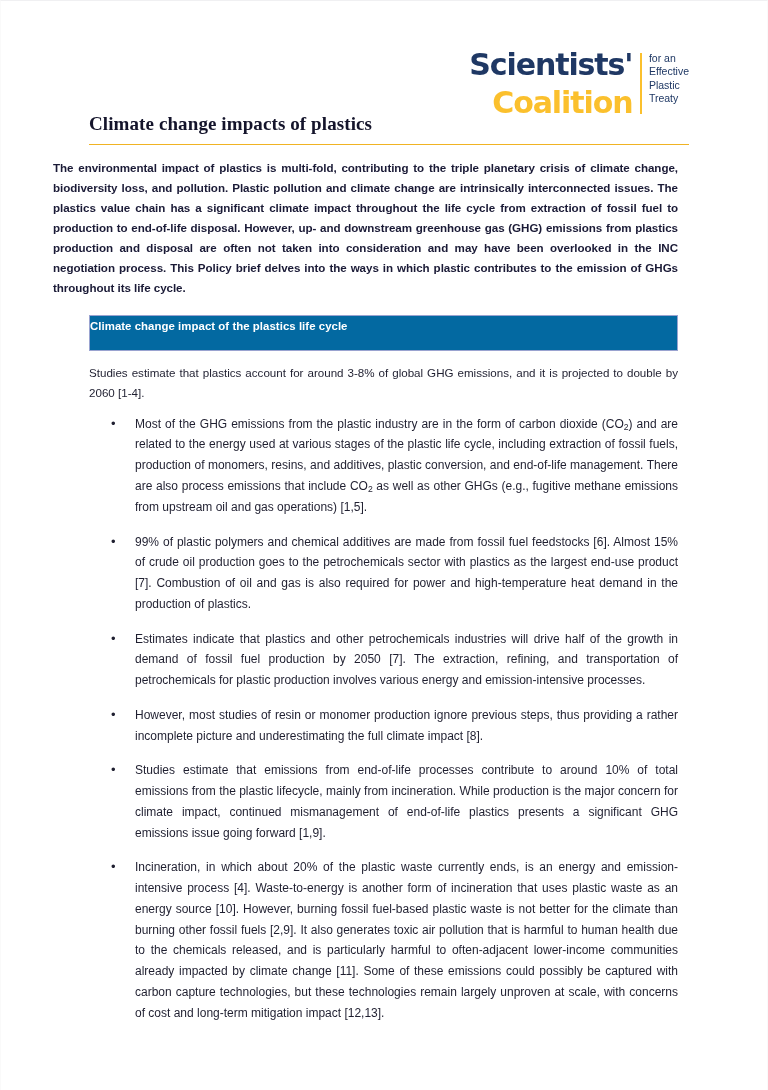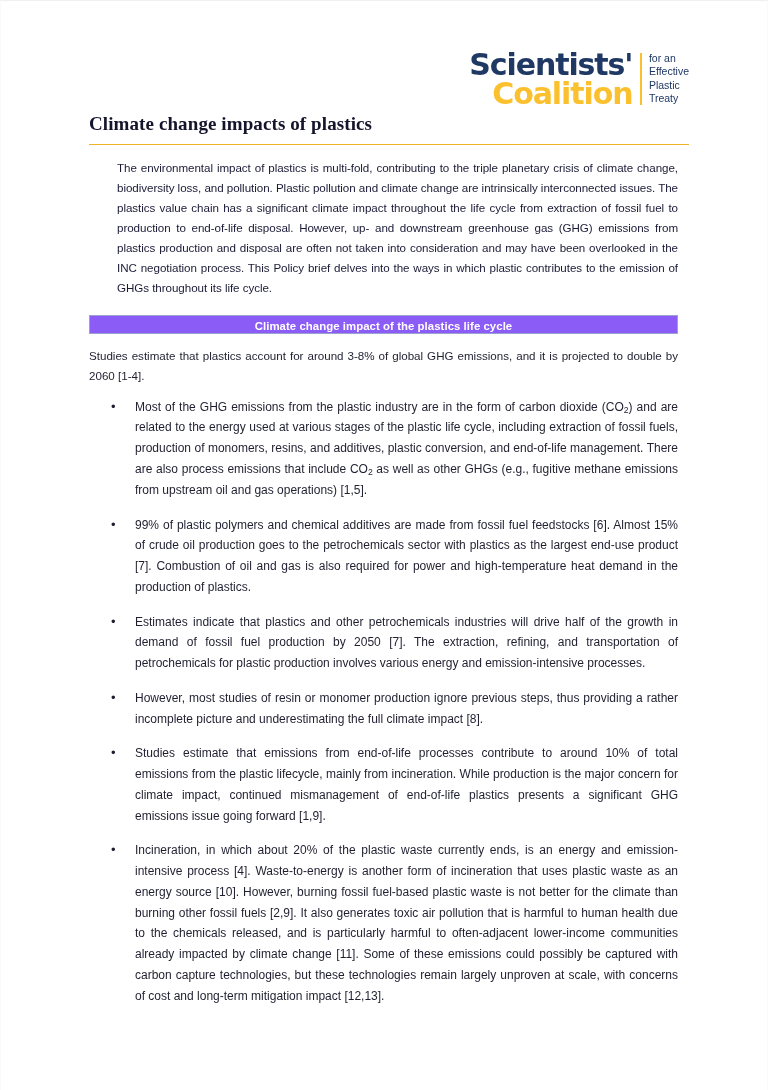--- a/index.html
+++ b/index.html
@@ -51,21 +51,21 @@
     color: #1f3864;
     display: block;
   }
   .logo-line2 {
     font-family: "DejaVu Sans", sans-serif;
     font-weight: bold;
     font-size: 30px;
     letter-spacing: -1.1px;
     color: #fbc02d;
     display: block;
-    margin-top: 1px;
+    margin-top: 10px;
   }
   .logo-divider {
     width: 1.5px;
     background: #fbc02d;
     align-self: stretch;
     margin: 2px 7px 2px 8px;
   }
   .logo-tagline {
     font-family: "Liberation Sans", sans-serif;
     font-size: 10.5px;
@@ -89,39 +89,38 @@
     letter-spacing: 0.1px;
   }
   .title-rule {
     border: 0;
     border-top: 1.6px solid #f0b323;
     margin: 6px 0 0 0;
   }
 
   
   .intro {
-    margin: 13px 89px 0 116px;
+    margin: 13px 89px 0 52px;
     font-size: 11.6px;
-    font-weight: normal;
+    font-weight: bold;
     line-height: 1.72;
     text-align: justify;
     color: #1a1a36;
     letter-spacing: -0.05px;
   }
 
   
   .section-banner {
     margin: 17px 89px 0 88px;
-    background: #8b5cf6;
+    background: #0369a1;
     border: 1px solid #9aa3d0;
     color: #ffffff;
     font-size: 11.4px;
     font-weight: bold;
-    text-align: center;
-    padding: 4px 0 1px 0;
+    padding: 4px 0 18px 0;
     letter-spacing: 0.05px;
   }
 
   
   .lead {
     margin: 12px 89px 0 88px;
     font-size: 11.6px;
     line-height: 1.73;
     text-align: justify;
     color: #1f1f30;

